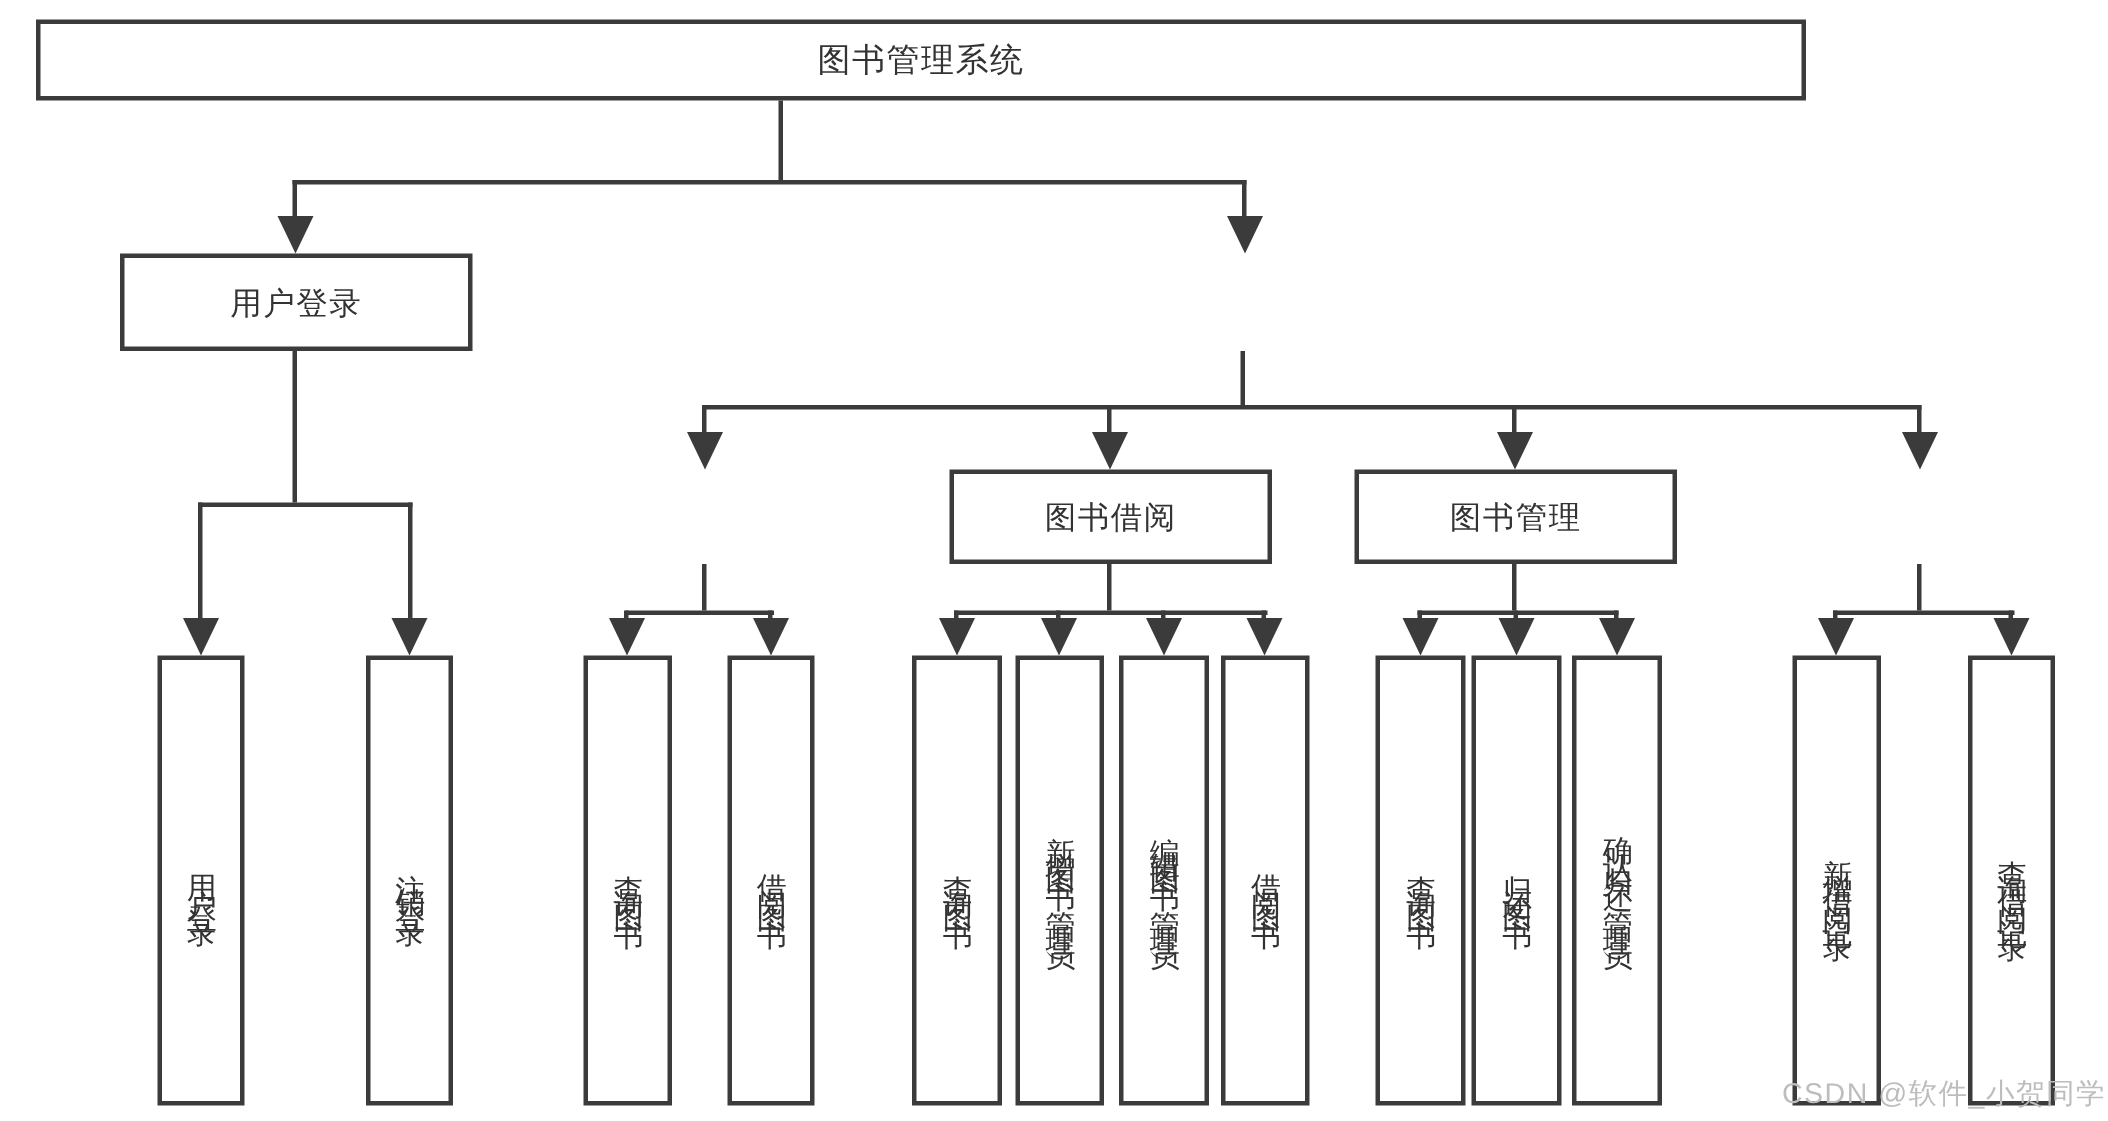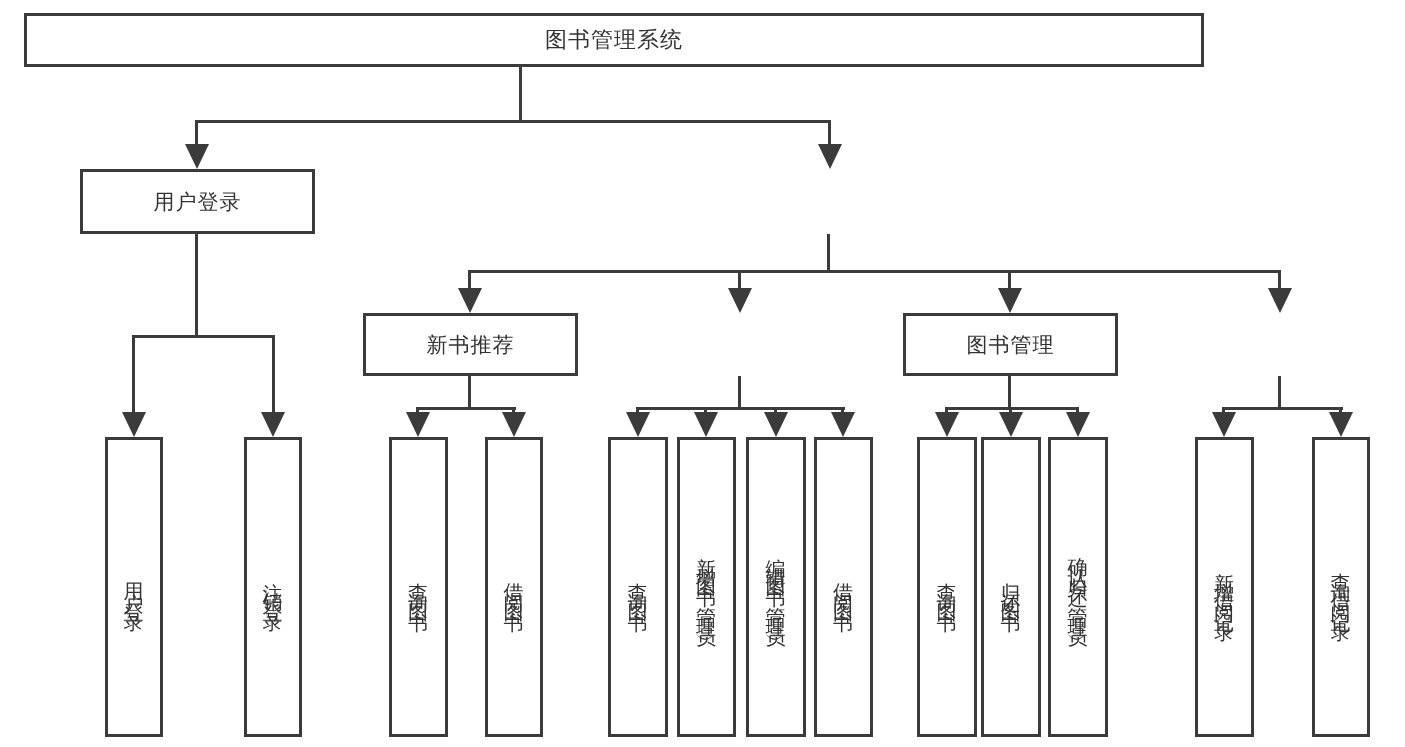--- a/index.html
+++ b/index.html
@@ -46,21 +46,21 @@
 </style>
 </head>
 <body>
 
 <div class="canvas">
 
   <div class="box hbox root-box" style="left:24px;top:13px;width:1180px;height:54px;">图书管理系统</div>
 
   <div class="box hbox" style="left:80px;top:169px;width:235px;height:65px;">用户登录</div>
 
-  <div class="box hbox" style="left:363px;top:313px;width:215px;height:63px;">新书推荐</div>
+  <div class="box hbox" style="left:633px;top:313px;width:215px;height:63px;">图书借阅</div>
   <div class="box hbox" style="left:903px;top:313px;width:215px;height:63px;">图书管理</div>
 
   <div class="box vbox" style="left:105px;top:437px;width:58px;height:300px;">用户登录</div>
   <div class="box vbox" style="left:244px;top:437px;width:58px;height:300px;">注销登录</div>
 
   <div class="box vbox" style="left:389px;top:437px;width:59px;height:300px;">查询图书</div>
   <div class="box vbox" style="left:485px;top:437px;width:58px;height:300px;">借阅图书</div>
 
   <div class="box vbox" style="left:608px;top:437px;width:60px;height:300px;">查询图书</div>
   <div class="box vbox" style="left:677px;top:437px;width:59px;height:300px;">新增图书（管理员）</div>
@@ -128,14 +128,15 @@
   <div class="vl" style="left:1009px;top:407px;height:5px;"></div>
   <div class="ah" style="left:999px;top:412px;"></div>
   <div class="vl" style="left:1076px;top:407px;height:5px;"></div>
   <div class="ah" style="left:1066px;top:412px;"></div>
 
   <div class="vl" style="left:1222px;top:407px;height:5px;"></div>
   <div class="ah" style="left:1212px;top:412px;"></div>
   <div class="vl" style="left:1339px;top:407px;height:5px;"></div>
   <div class="ah" style="left:1329px;top:412px;"></div>
 
+  <div class="watermark">CSDN @软件_小贺同学</div>
 
 </div>
 
 </body></html>

